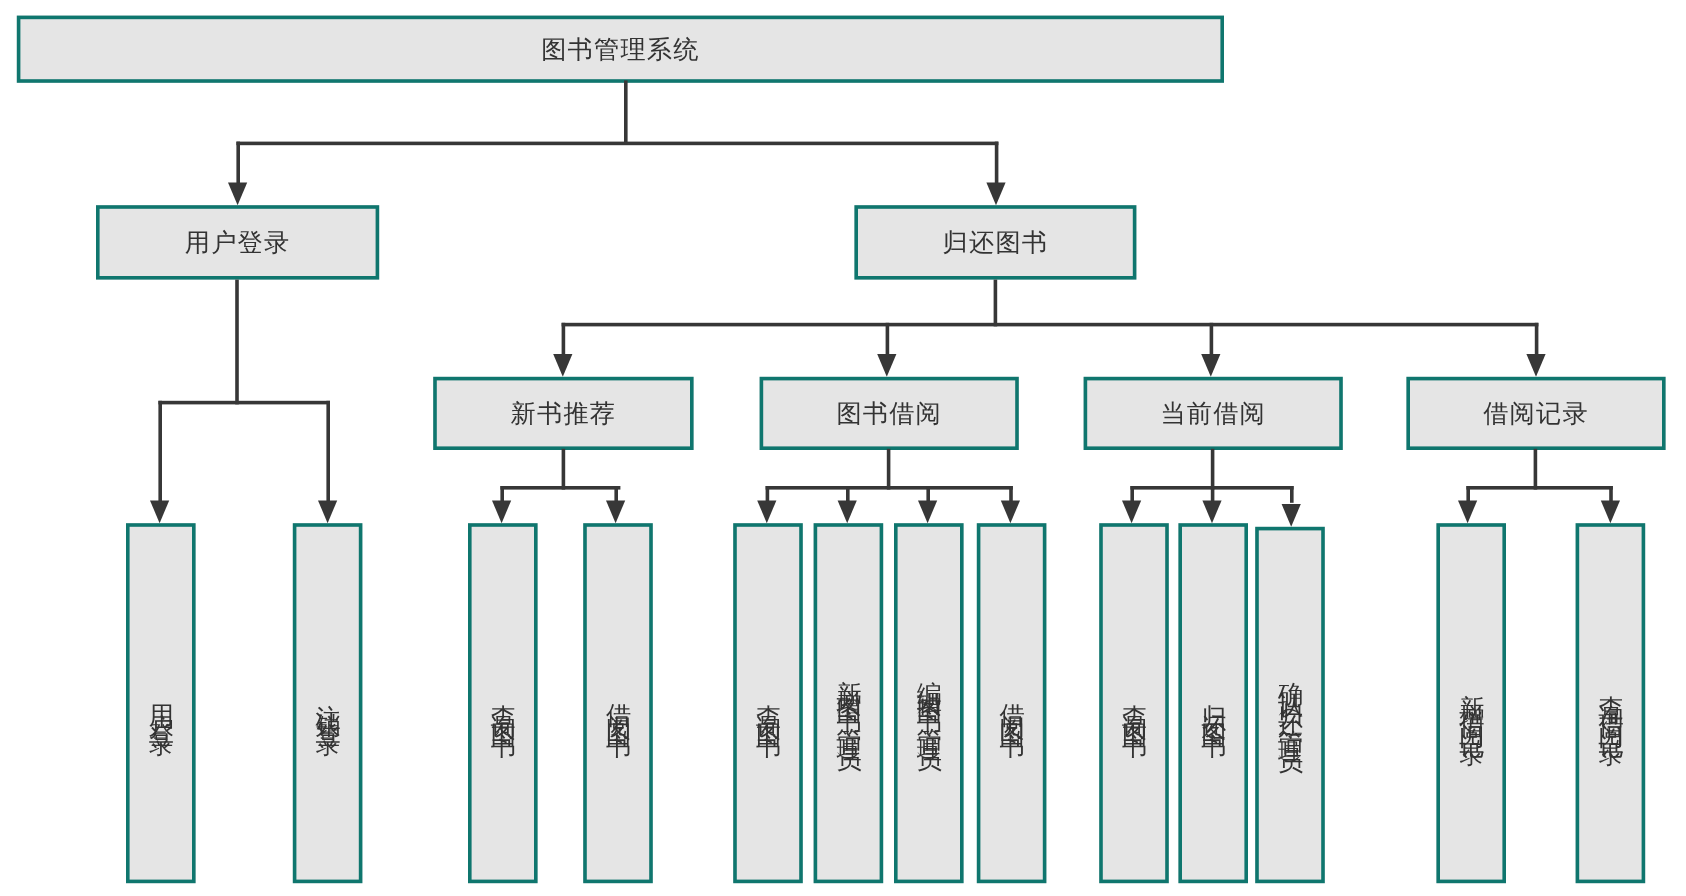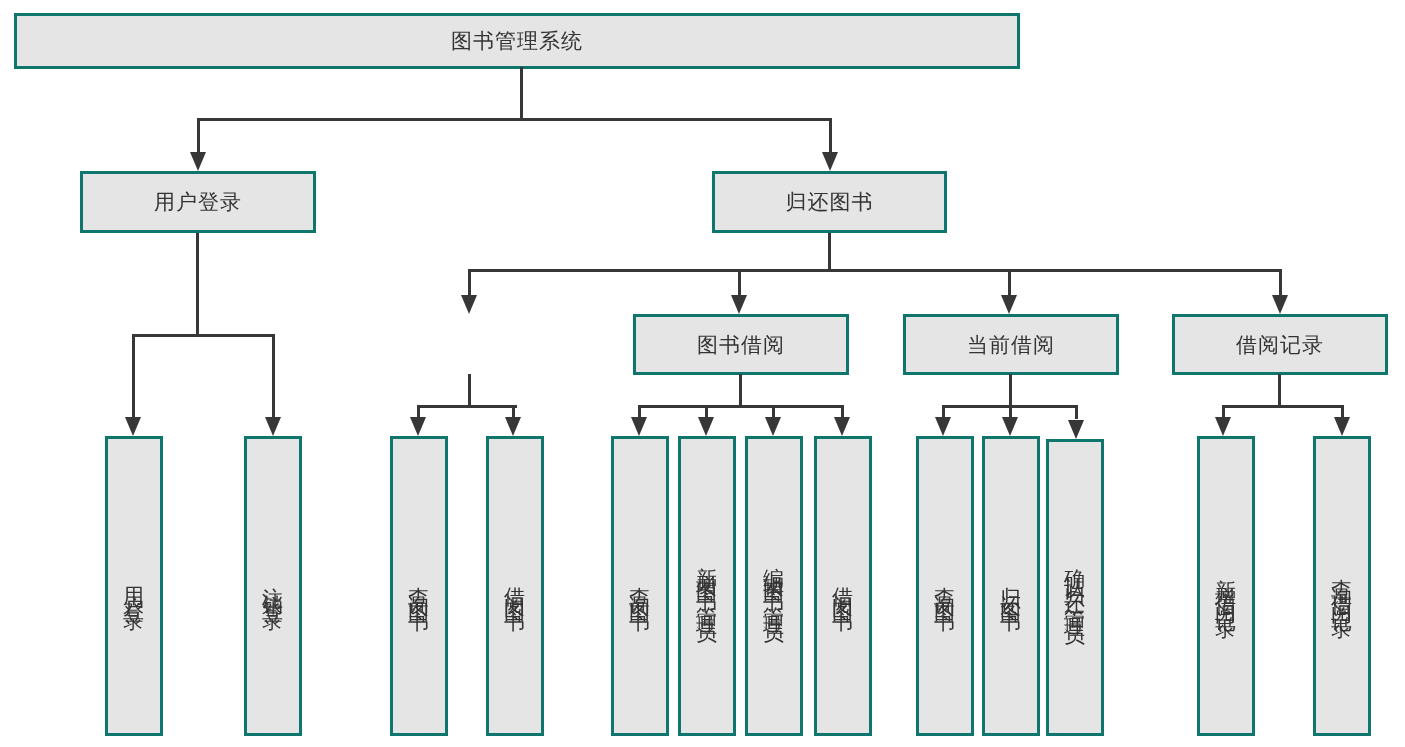--- a/index.html
+++ b/index.html
@@ -62,20 +62,23 @@
   <div class="hl" style="left:468px;top:269px;width:814px;"></div>
   <div class="vl" style="left:468px;top:269px;height:28px;"></div>
   <div class="arrow" style="left:461px;top:295px;"></div>
   <div class="vl" style="left:738px;top:269px;height:28px;"></div>
   <div class="arrow" style="left:731px;top:295px;"></div>
   <div class="vl" style="left:1008px;top:269px;height:28px;"></div>
   <div class="arrow" style="left:1001px;top:295px;"></div>
   <div class="vl" style="left:1279px;top:269px;height:28px;"></div>
   <div class="arrow" style="left:1272px;top:295px;"></div>
 
+  <div class="box" style="left:361px;top:314px;width:217px;height:61px;">
+    <span>新书推荐</span>
+  </div>
   <div class="box" style="left:633px;top:314px;width:216px;height:61px;">
     <span>图书借阅</span>
   </div>
   <div class="box" style="left:903px;top:314px;width:216px;height:61px;">
     <span>当前借阅</span>
   </div>
   <div class="box" style="left:1172px;top:314px;width:216px;height:61px;">
     <span>借阅记录</span>
   </div>
 

